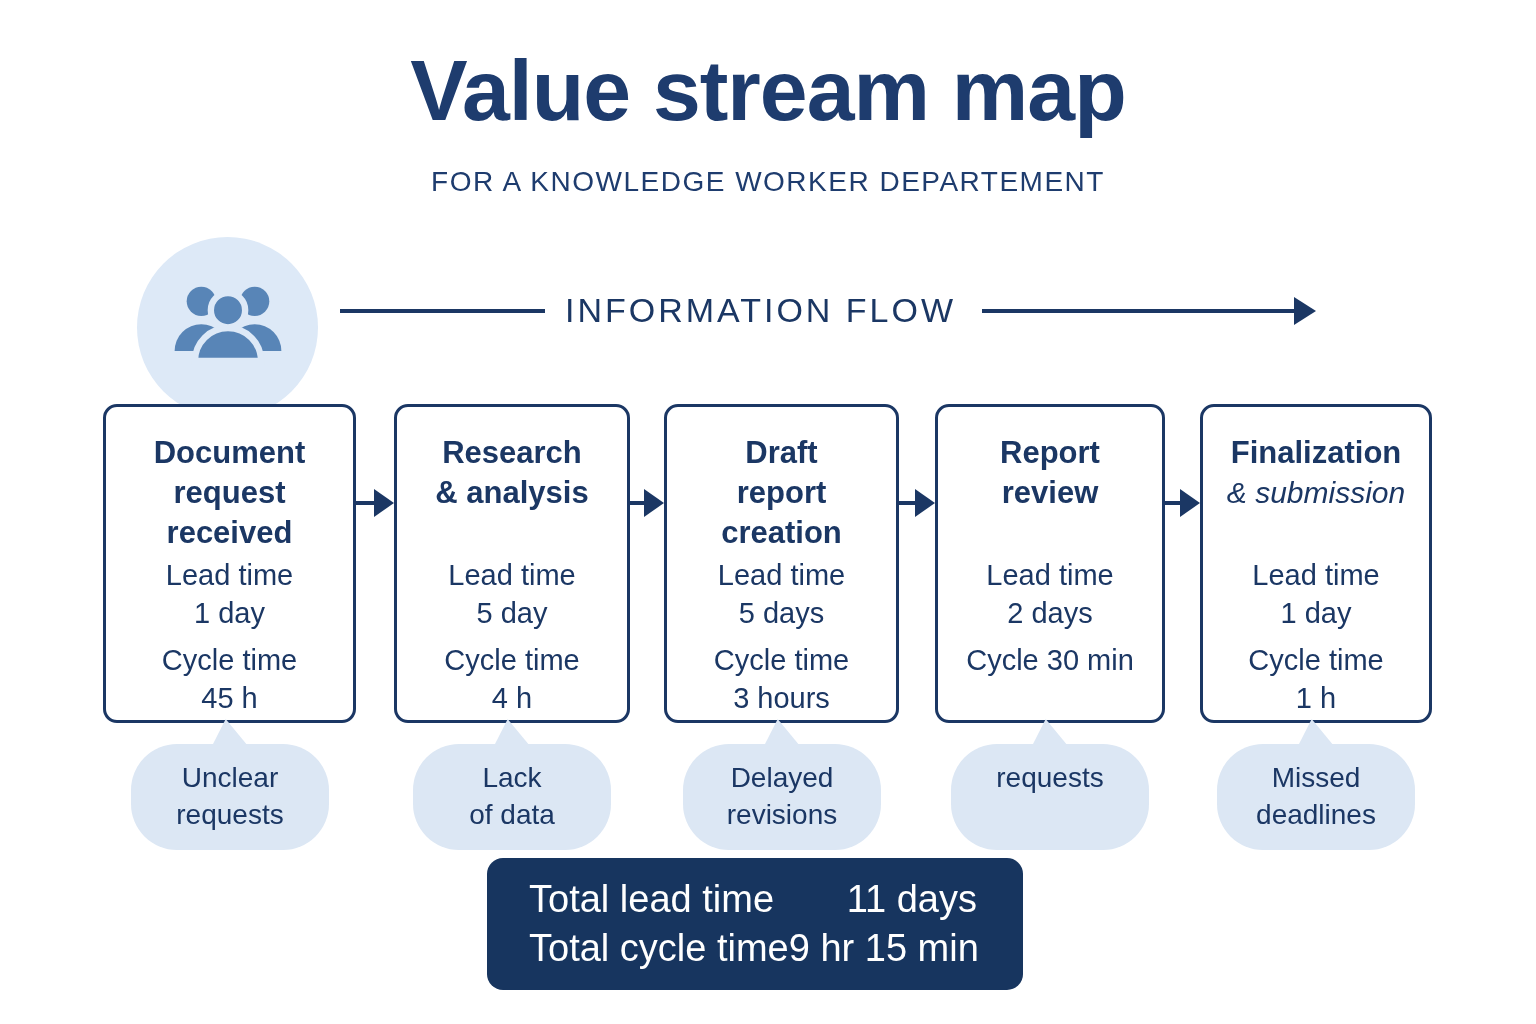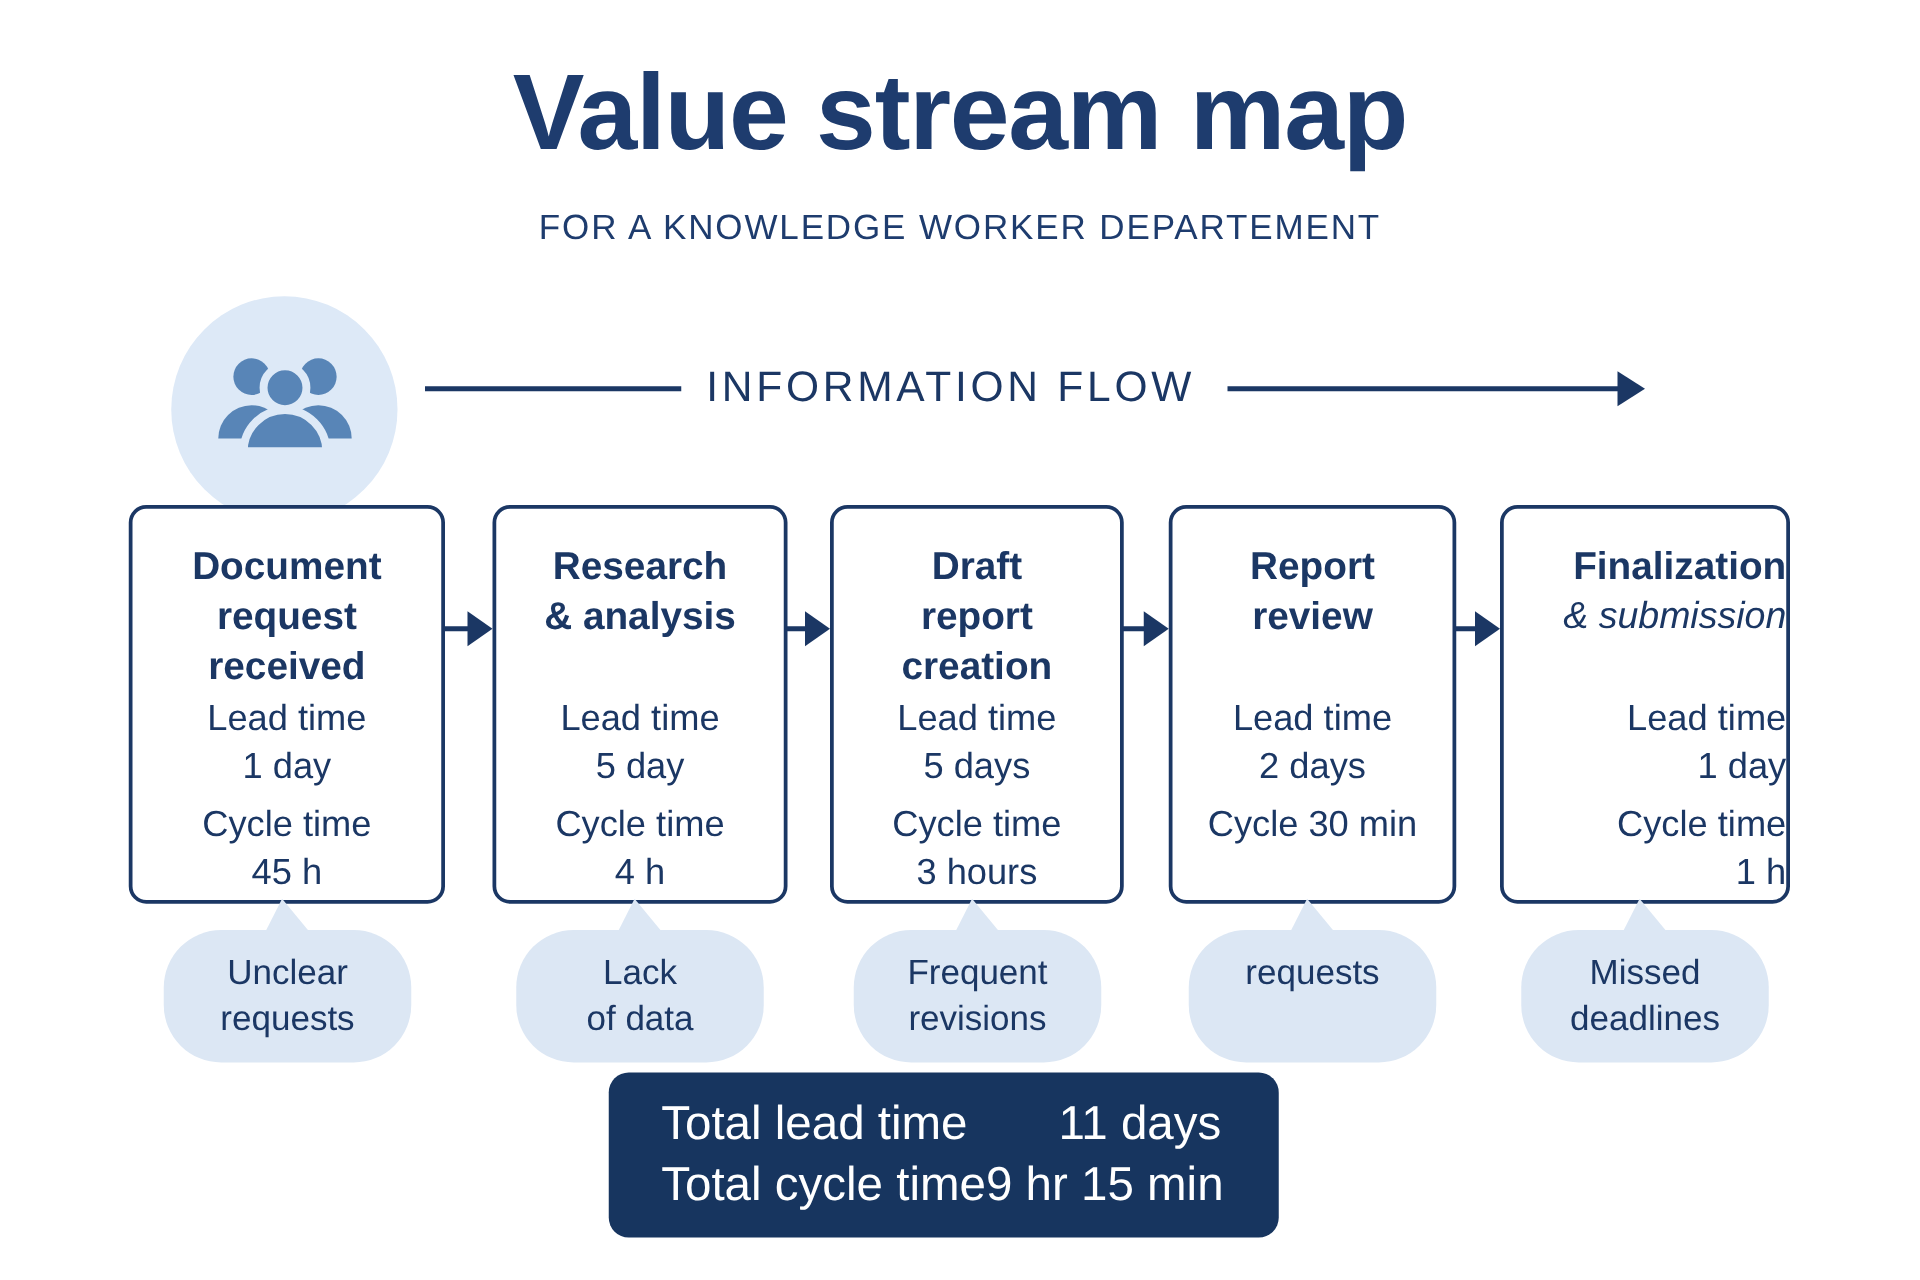--- a/index.html
+++ b/index.html
@@ -58,21 +58,21 @@
 
   
   .stage{
     position:absolute;top:404px;height:319px;background:#fff;
     border:3px solid var(--navy);border-radius:14px;text-align:center;
   }
   .stage-1{left:103px;width:253px;}
   .stage-2{left:394px;width:236px;}
   .stage-3{left:664px;width:235px;}
   .stage-4{left:935px;width:230px;}
-  .stage-5{left:1200px;width:232px;text-align:right;}
+  .stage-5{left:1200px;width:232px;}
 
   .stage-title{padding-top:26px;font-size:31px;line-height:40px;font-weight:700;color:var(--navy);}
   .stage-title-sub{font-weight:400;font-size:30px;font-style:italic;}
   .stage-times{position:absolute;top:149px;left:0;right:0;font-size:29px;line-height:38px;font-weight:400;color:var(--navy);}
   .time-group.cycle{margin-top:9px;}
 
   
   .stage-arrow{position:absolute;top:489px;height:28px;}
   .arrow-1{left:355px;width:39px;}
   .arrow-2{left:629px;width:35px;}
@@ -254,21 +254,21 @@
 
   <div class="bubble bubble-1">
     <div>Unclear</div>
     <div>requests</div>
   </div>
   <div class="bubble bubble-2">
     <div>Lack</div>
     <div>of data</div>
   </div>
   <div class="bubble bubble-3">
-    <div>Frequent</div>
+    <div>Delayed</div>
     <div>revisions</div>
   </div>
   <div class="bubble bubble-4">
     <div>requests</div>
   </div>
   <div class="bubble bubble-5">
     <div>Missed</div>
     <div>deadlines</div>
   </div>
 

